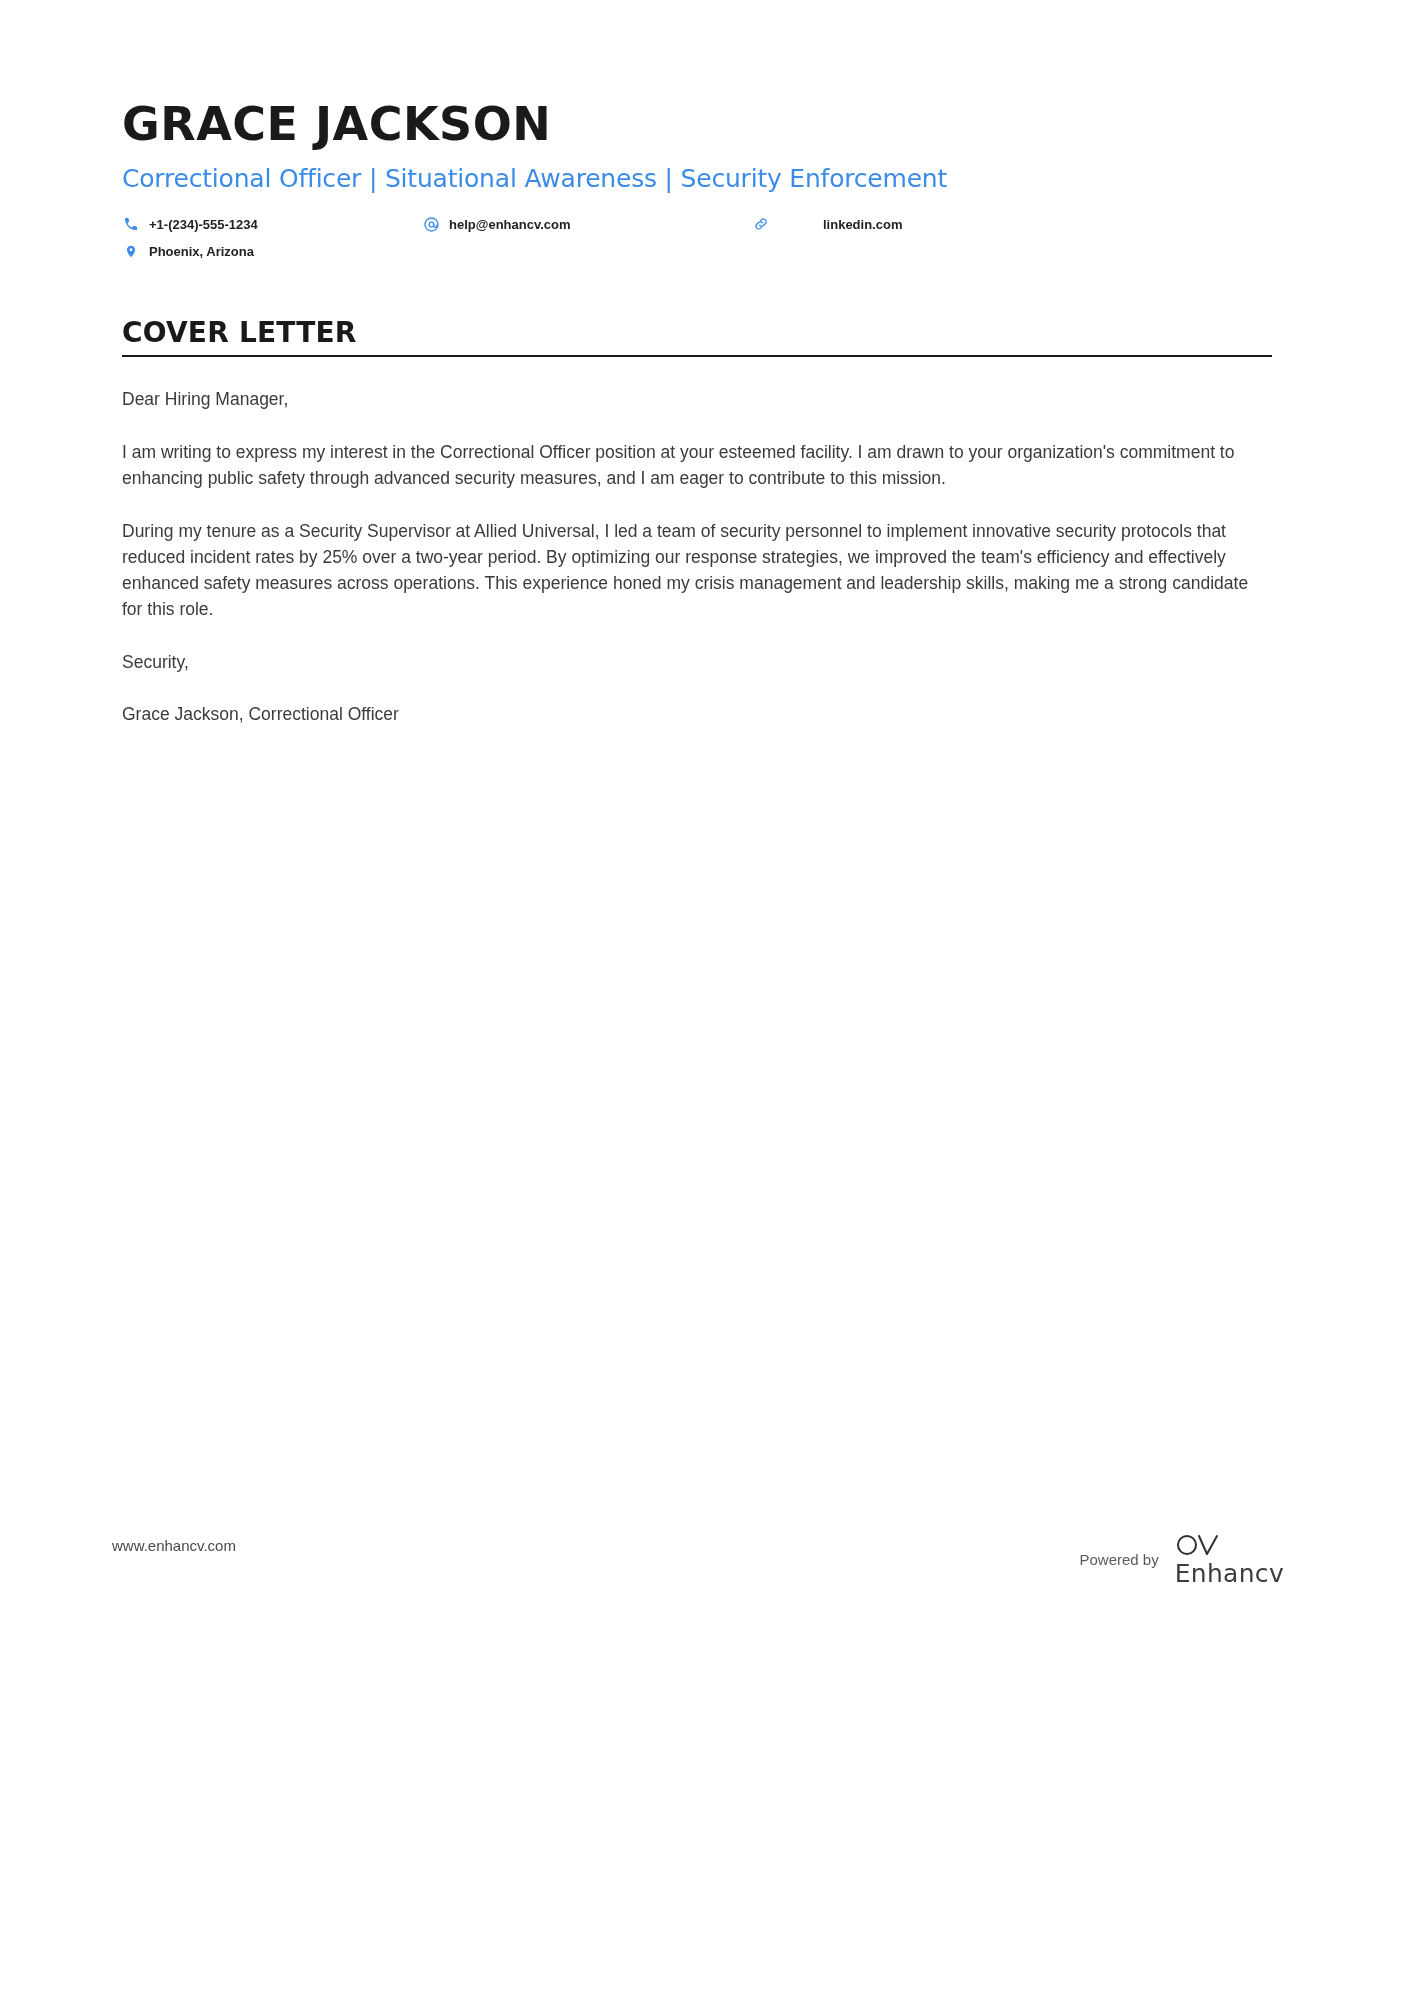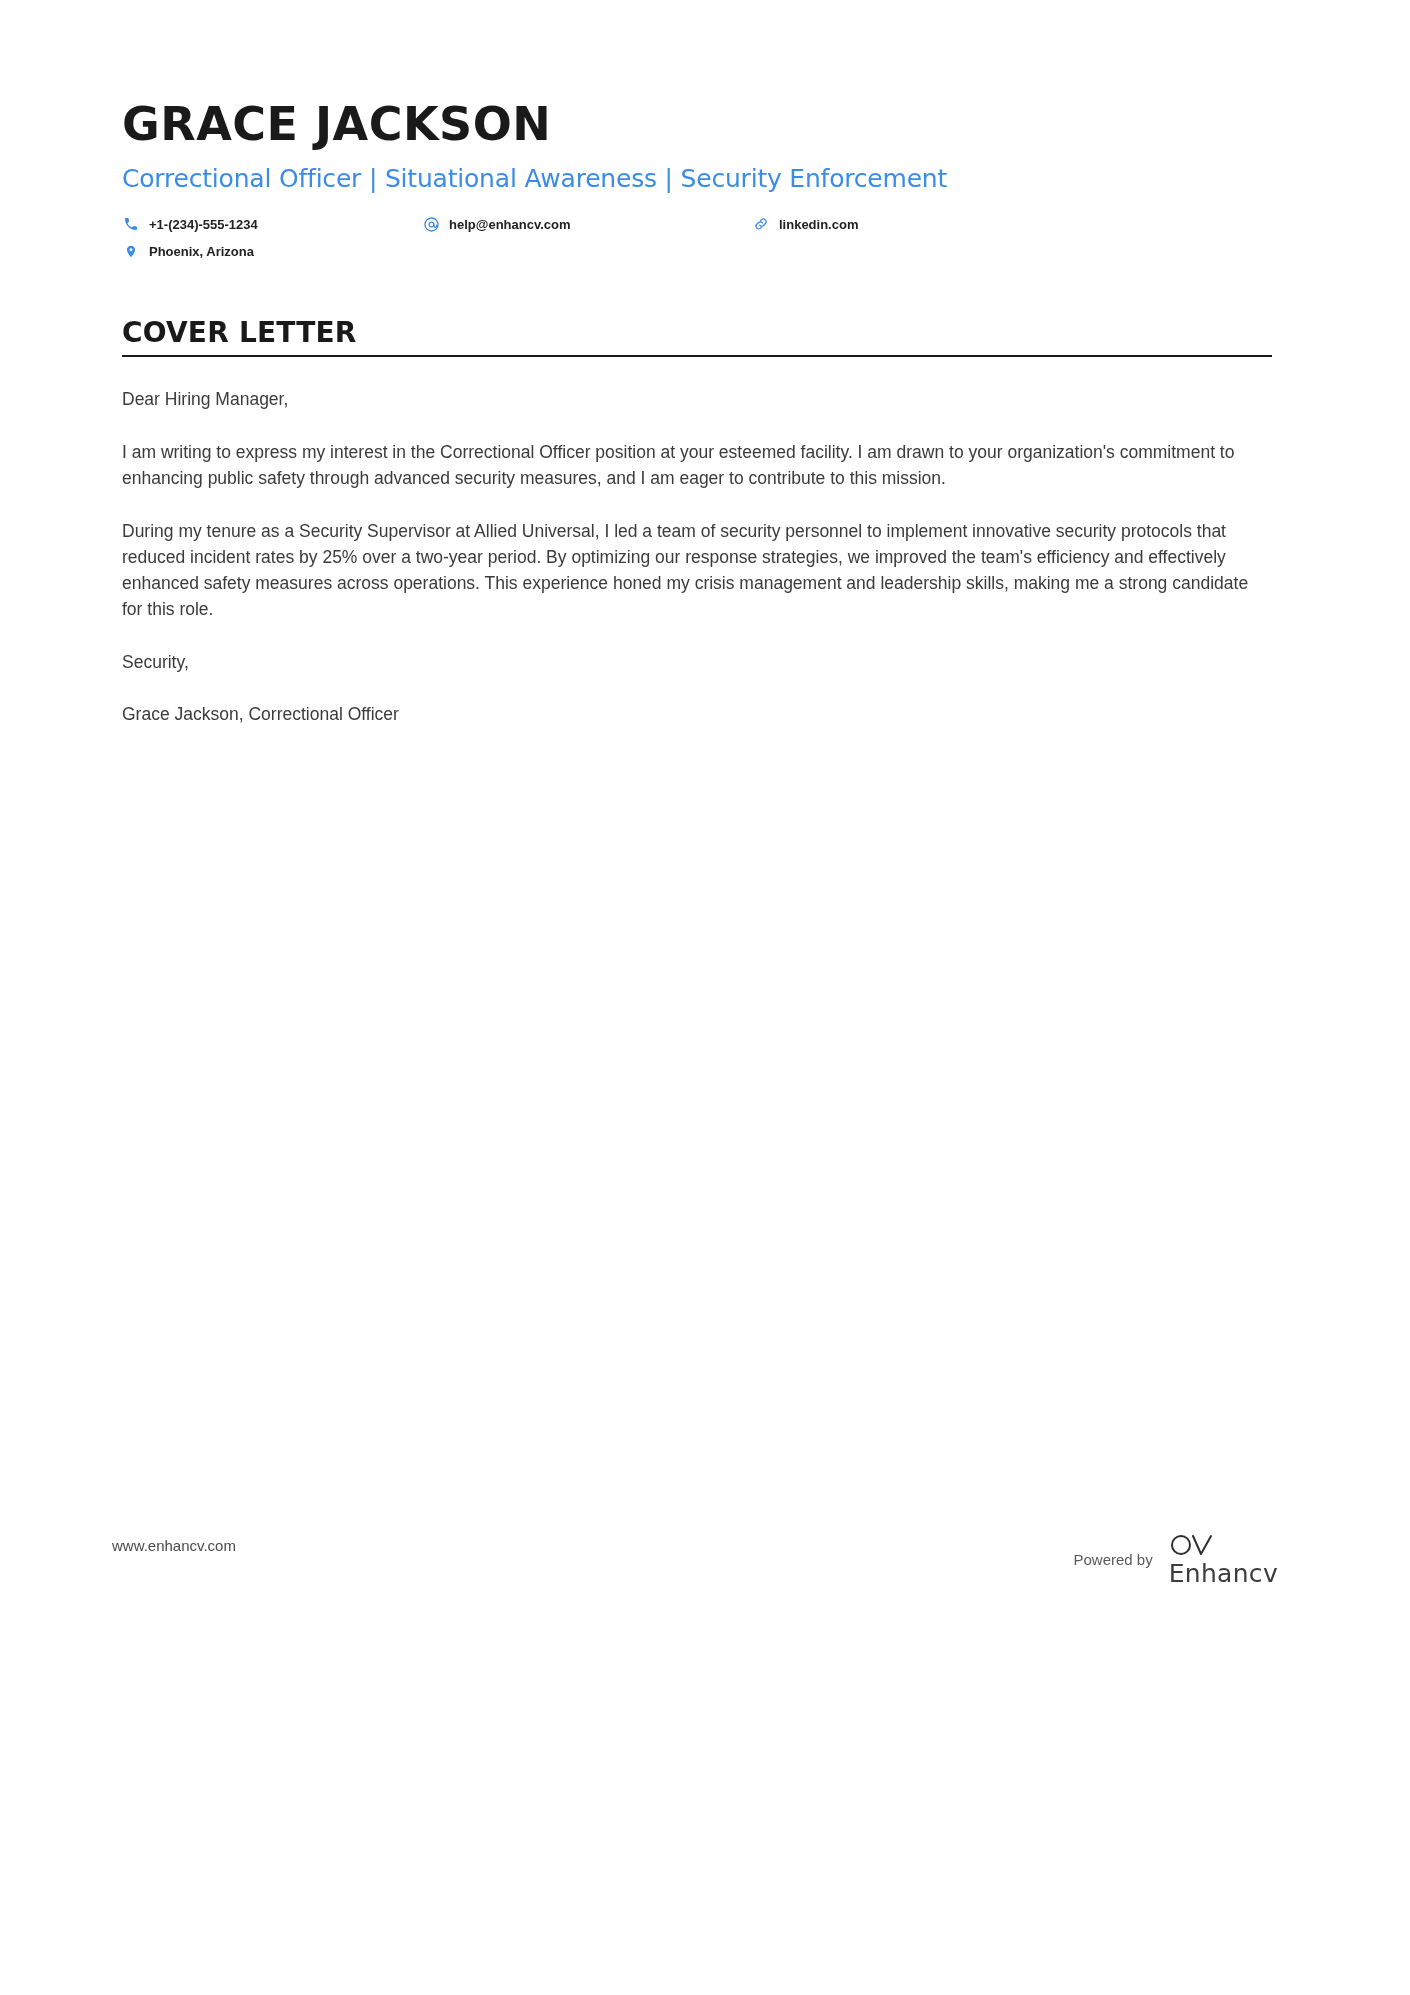--- a/index.html
+++ b/index.html
@@ -72,21 +72,21 @@
     justify-content: center;
     width: 18px;
     height: 18px;
     margin-right: 9px;
     color: #3a8ce8;
     flex: 0 0 auto;
   }
   .contact-item .ico svg { display: block; }
   .ci-phone { width: 300px; }
   .ci-email { width: 330px; }
-  .ci-link  { width: 260px; }
+  .ci-link  { width: 260px; gap: 44px; }
 
   
   .section {
     margin-top: 56px;
   }
   .section-title {
     margin: 0;
     font-size: 28px;
     font-weight: 700;
     letter-spacing: 0.2px;
@@ -121,21 +121,21 @@
   }
   .footer-url {
     position: absolute;
     left: 112px;
     top: 10px;
     font-size: 15px;
     color: #4a4a4a;
   }
   .powered {
     position: absolute;
-    right: 132px;
+    right: 126px;
     top: 4px;
     display: flex;
     align-items: center;
   }
   .powered-label {
     font-size: 15px;
     color: #5a5a5a;
     margin-right: 16px;
   }
   .brand {

